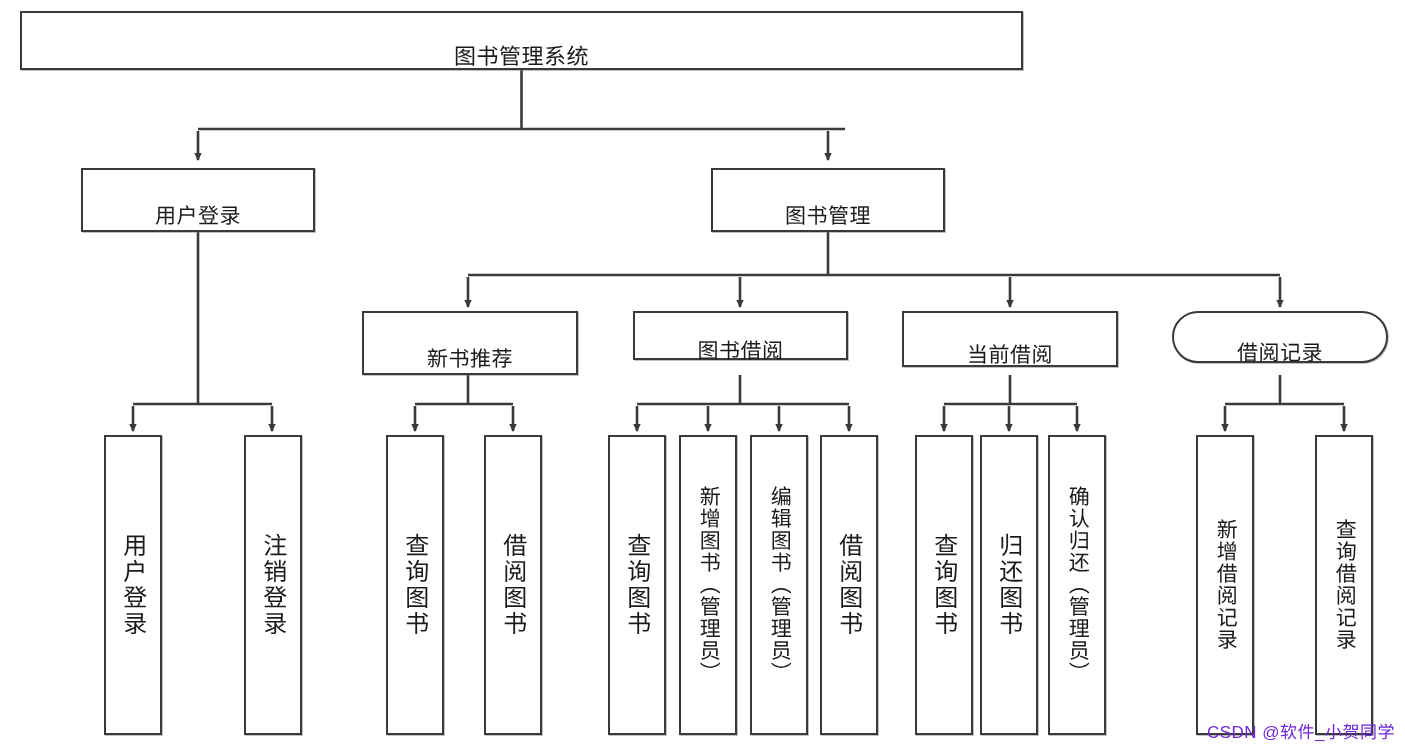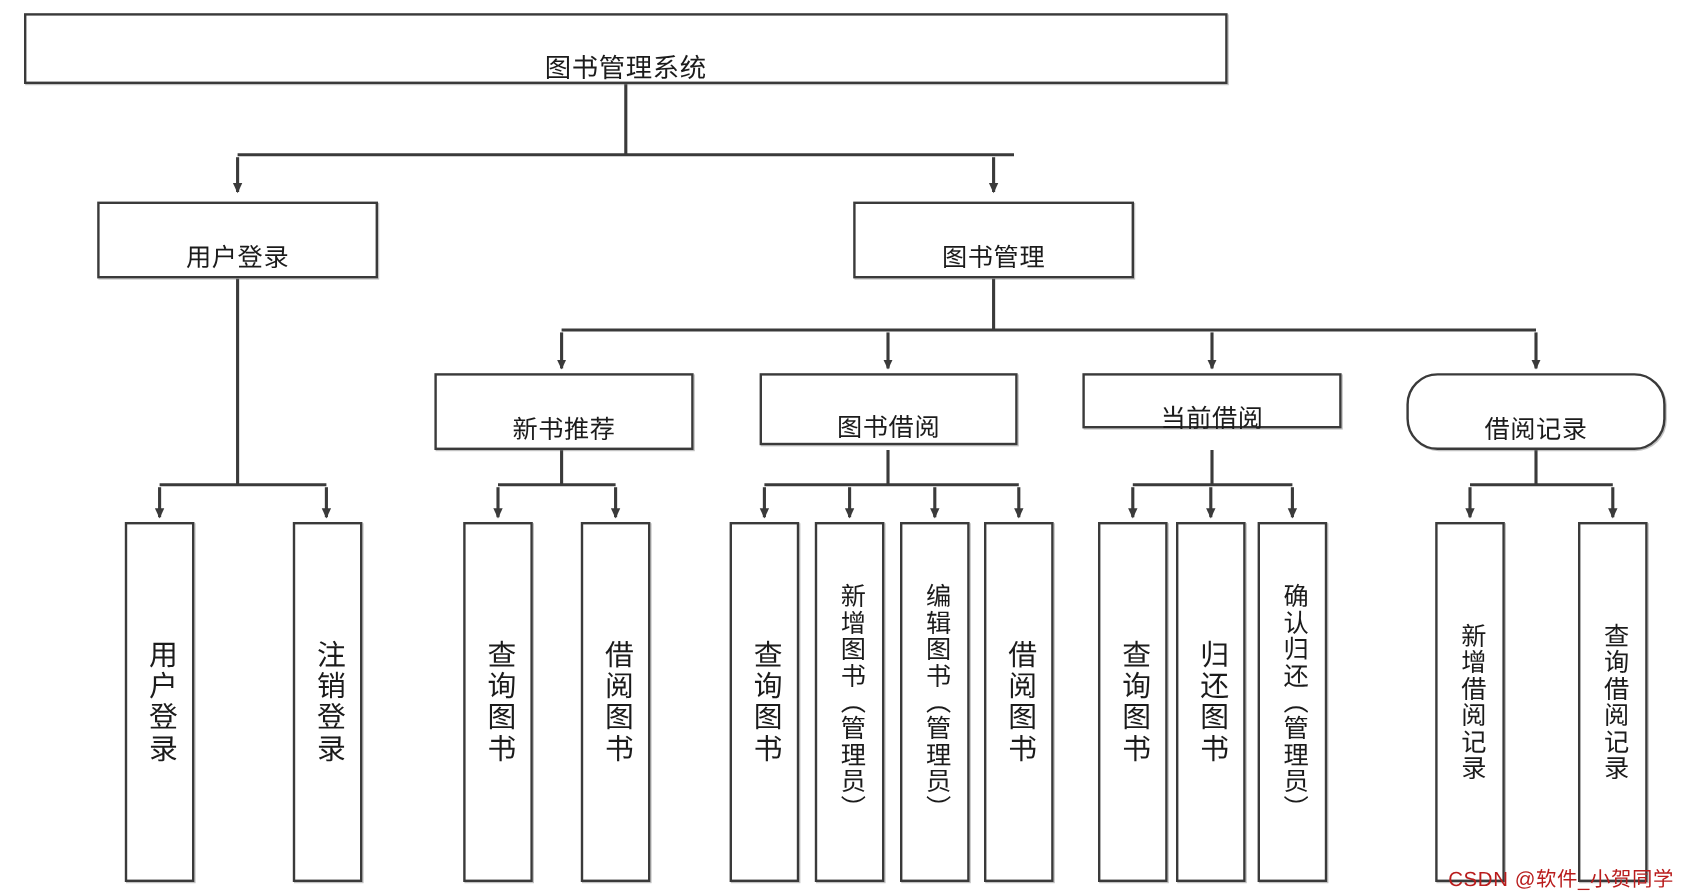--- a/index.html
+++ b/index.html
@@ -70,21 +70,21 @@
   .node.vert .label.small {
     font-size: 21px;
     letter-spacing: 1px;
     max-height: 296px;
   }
   .watermark {
     position: absolute;
     right: 10px;
     bottom: 4px;
     font-size: 17px;
-    color: #b91c1c;
+    color: #6d28d9;
     letter-spacing: 0.5px;
     z-index: 5;
     white-space: nowrap;
   }
 </style>
 </head>
 <body>
 
 <div id="canvas">
 
@@ -145,27 +145,27 @@
   <div class="node horiz" style="left:81px; top:168px; width:234px; height:64px;">
     <span class="label">用户登录</span>
   </div>
   <div class="node horiz" style="left:362px; top:311px; width:216px; height:64px;">
     <span class="label">新书推荐</span>
   </div>
 
   <div class="node horiz" style="left:711px; top:168px; width:234px; height:64px;">
     <span class="label">图书管理</span>
   </div>
-  <div class="node horiz" style="left:633px; top:311px; width:215px; height:60px;">
+  <div class="node horiz" style="left:633px; top:311px; width:215px; height:49px;">
     <span class="label">图书借阅</span>
   </div>
-  <div class="node horiz" style="left:902px; top:311px; width:216px; height:46px;">
+  <div class="node horiz" style="left:902px; top:311px; width:216px; height:56px;">
     <span class="label">当前借阅</span>
   </div>
-  <div class="node horiz" style="left:1172px; top:311px; width:216px; height:64px;border-radius:26px;">
+  <div class="node horiz" style="left:1172px; top:311px; width:216px; height:52px;border-radius:26px;">
     <span class="label">借阅记录</span>
   </div>
 
   <div class="node vert" style="left:104px; top:435px; width:58px; height:300px;">
     <span class="label">用户登录</span>
   </div>
   <div class="node vert" style="left:244px; top:435px; width:58px; height:300px;">
     <span class="label">注销登录</span>
   </div>
 

